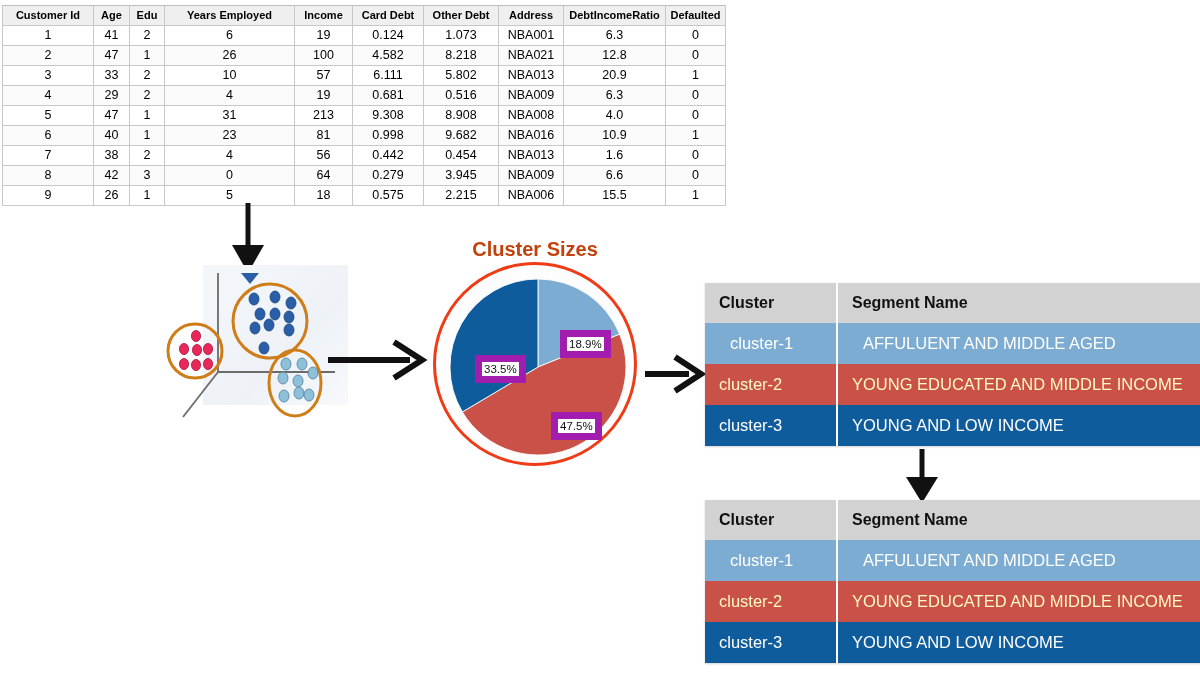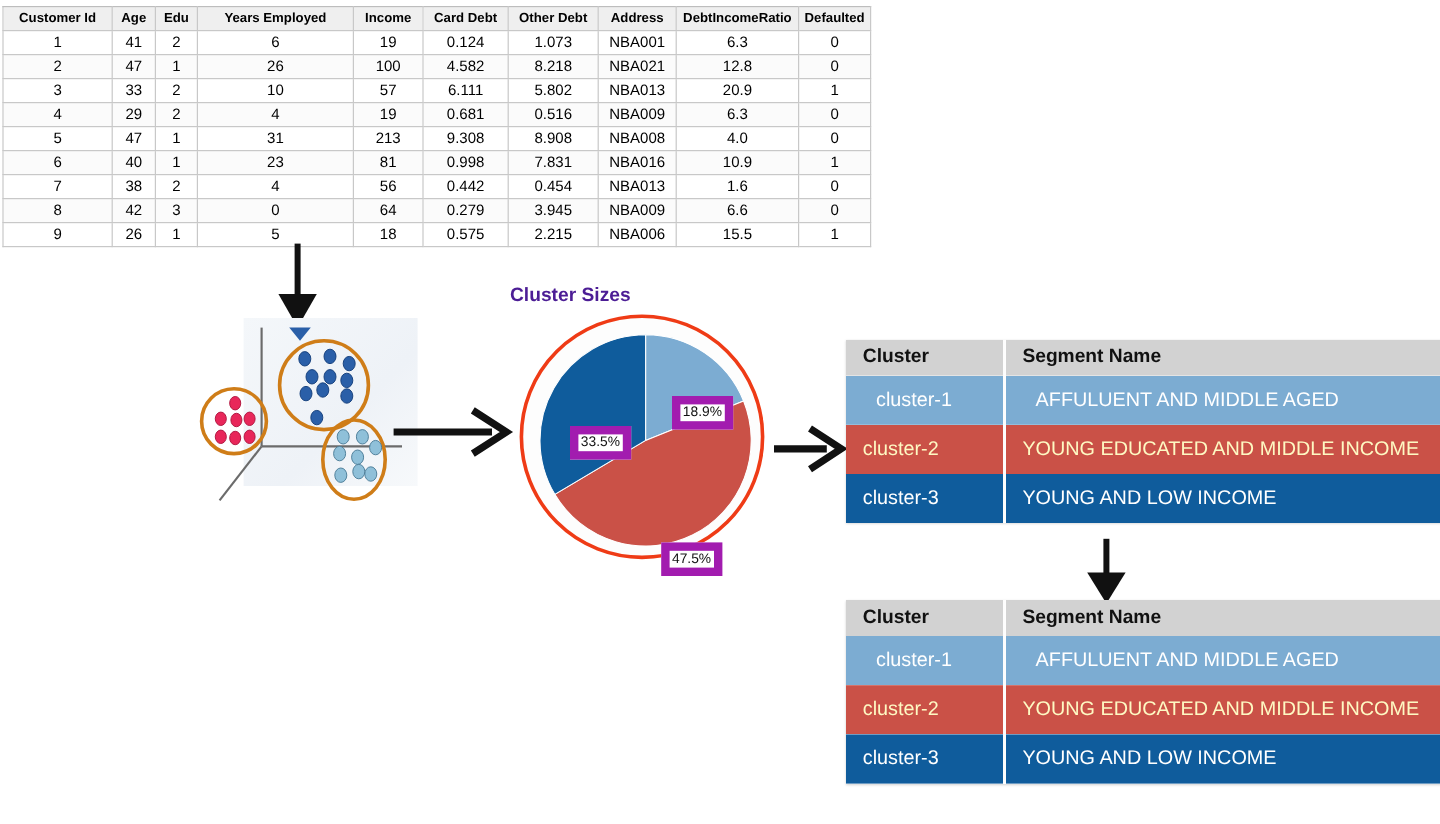--- a/index.html
+++ b/index.html
@@ -29,39 +29,39 @@
   .c4{width:55px}.c5{width:68px}.c6{width:72px}.c7{width:62px}
   .c8{width:99px}.c9{width:57px}
 
   
   #scatter-plot{position:absolute;left:165px;top:265px;width:200px;height:165px;}
   #scatter-panel{position:absolute;left:38px;top:0px;width:145px;height:140px;
                  background:linear-gradient(135deg,#f4f7fa 0%,#eef2f7 60%,#f7f9fb 100%);}
 
   
   #pie-wrap{position:absolute;left:425px;top:238px;width:220px;height:240px;}
-  #pie-title{position:absolute;left:0;top:0;width:220px;text-align:left;
-             font-size:16px;font-weight:bold;color:#4c1d95;
+  #pie-title{position:absolute;left:0;top:0;width:220px;text-align:center;
+             font-size:20px;font-weight:bold;color:#c2410c;
              font-family:"Liberation Sans",sans-serif;}
   #pie-ring{position:absolute;left:8px;top:24px;width:204px;height:204px;
             border-radius:50%;border:3px solid #ef3b16;
             box-sizing:border-box;background:#fdfdfd;}
   #pie-disc{position:absolute;left:14px;top:14px;width:176px;height:176px;}
   .slice-label{position:absolute;background:#ffffff;border:7px solid #a21caf;
                font-size:11.5px;color:#111;padding:0px 2px;line-height:14px;
                font-family:"Liberation Sans",sans-serif;white-space:nowrap;}
 
   
   .cluster-table{position:absolute;border-collapse:collapse;table-layout:fixed;
                  box-shadow:0 1px 2px rgba(0,0,0,.18);}
   .cluster-table td,.cluster-table th{padding:0 0 0 14px;height:41px;
          font-size:16.5px;text-align:left;vertical-align:middle;
          white-space:nowrap;overflow:hidden;}
   .cluster-table th{background:#d2d2d2;color:#111;font-weight:bold;font-size:16px;
-                    height:30px;}
+                    height:40px;}
   .ct-c0{width:117px}
   .ct-c1{width:352px}
   .row-1 td{background:#7cacd2;color:#ffffff;padding-left:25px;}
   .row-2 td{background:#ca5147;color:#fef9c3;}
   .row-3 td{background:#0f5c9c;color:#ffffff;}
   .cluster-table td.cell-sep{border-left:2px solid #fdfdfd;}
   .cluster-table th.cell-sep{border-left:2px solid #fdfdfd;}
 
   #cluster-table-1{left:705px;top:283px;width:470px;}
   #cluster-table-2{left:705px;top:500px;width:470px;}
@@ -147,21 +147,21 @@
         <td class="c8">4.0</td>
         <td class="c9">0</td>
       </tr>
       <tr>
         <td class="c0">6</td>
         <td class="c1">40</td>
         <td class="c2">1</td>
         <td class="c3">23</td>
         <td class="c4">81</td>
         <td class="c5">0.998</td>
-        <td class="c6">7.831</td>
+        <td class="c6">9.682</td>
         <td class="c7">NBA016</td>
         <td class="c8">10.9</td>
         <td class="c9">1</td>
       </tr>
       <tr>
         <td class="c0">7</td>
         <td class="c1">38</td>
         <td class="c2">2</td>
         <td class="c3">4</td>
         <td class="c4">56</td>
@@ -262,21 +262,21 @@
   <div id="pie-ring">
     <svg id="pie-disc" viewBox="0 0 200 200">
       <g id="pie-slices-group">
           <path d="M100,100 L100,0 A100,100 0 0 1 192.78890272965094,62.71435222196912 Z" fill="#7cacd2" stroke="#ffffff" stroke-width="1"></path>
           <path d="M100,100 L192.78890272965094,62.71435222196912 A100,100 0 0 1 14.0332419819255,151.0853845621409 Z" fill="#ca5147" stroke="#ffffff" stroke-width="1"></path>
           <path d="M100,100 L14.0332419819255,151.0853845621409 A100,100 0 0 1 99.99999999999999,0 Z" fill="#0f5c9c" stroke="#ffffff" stroke-width="1"></path>
         </g>
     </svg>
   </div>
   <div class="slice-label" style="left:135px;top:92px;">18.9%</div>
-  <div class="slice-label" style="left:126px;top:174px;margin-top:40px;">47.5%</div>
+  <div class="slice-label" style="left:126px;top:174px;">47.5%</div>
   <div class="slice-label" style="left:50px;top:117px;">33.5%</div>
 </div>
 
 <svg class="arrow-svg" style="left:645px;top:352px;" width="62" height="44">
   <line x1="0" y1="22" x2="44" y2="22" stroke="#111" stroke-width="6"></line>
   <polyline points="30,5 56,22 30,39" fill="none" stroke="#111" stroke-width="6"></polyline>
 </svg>
 
 <table id="cluster-table-1" class="cluster-table">
   <thead>

